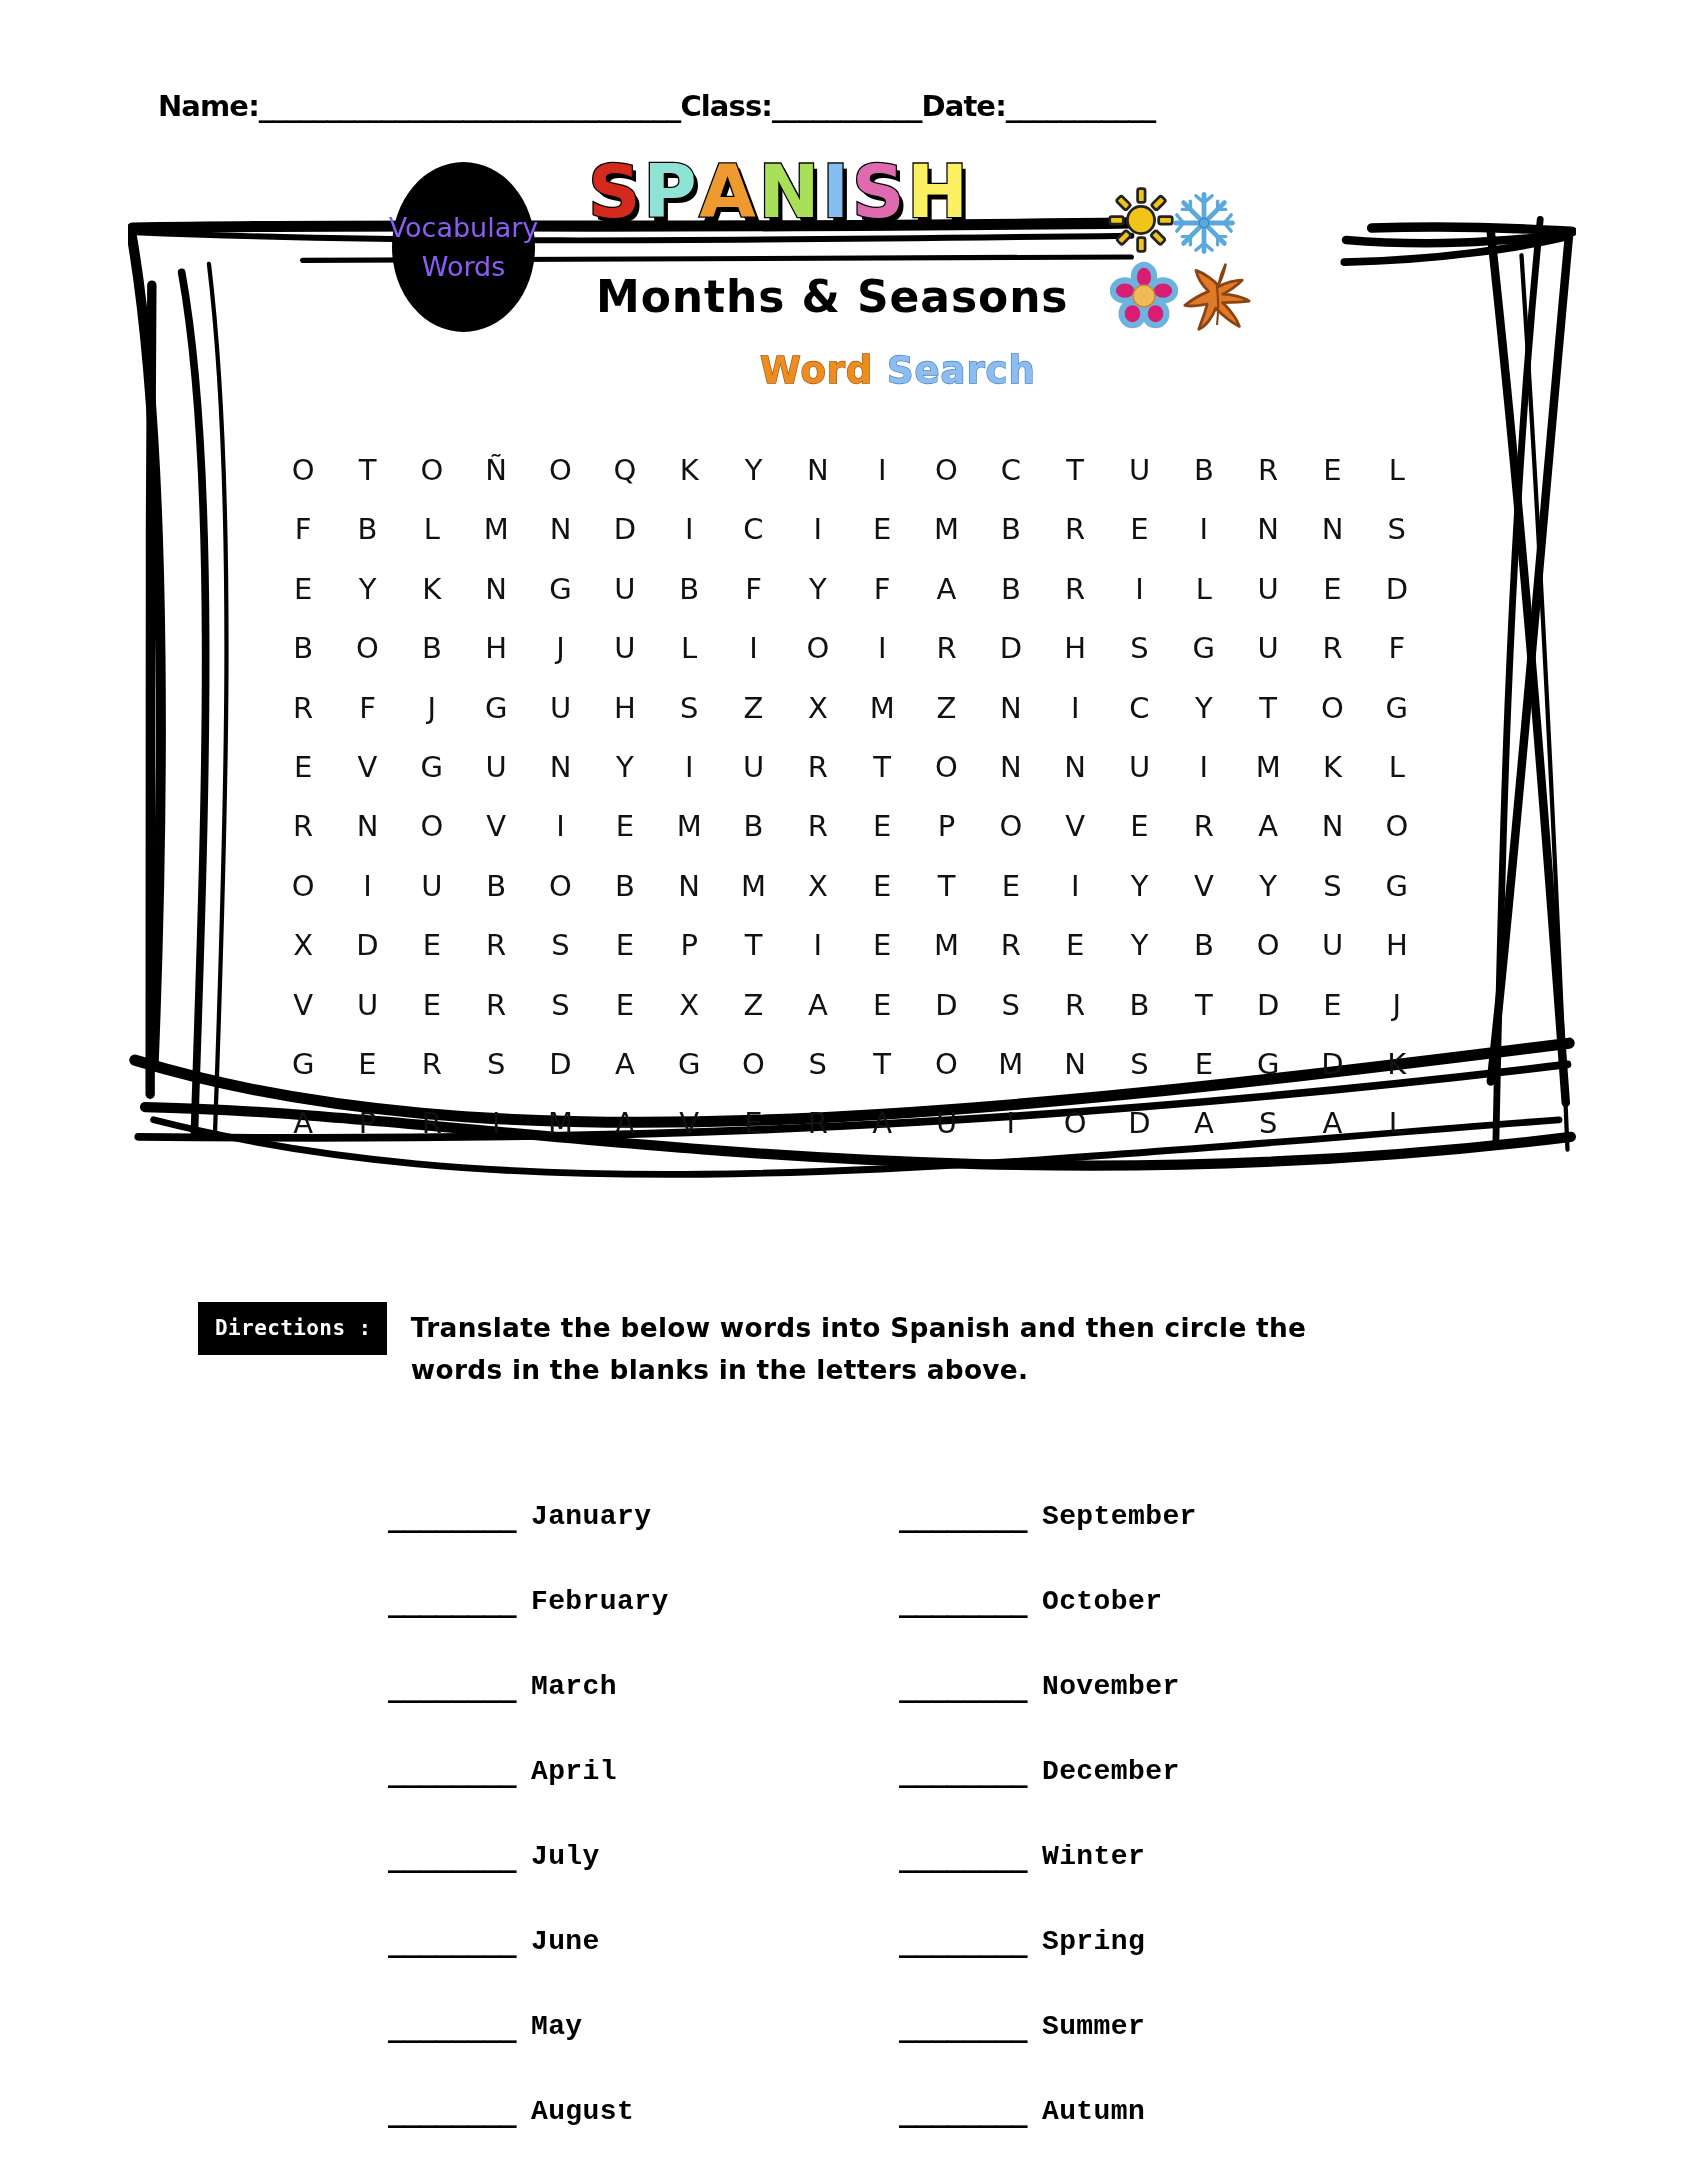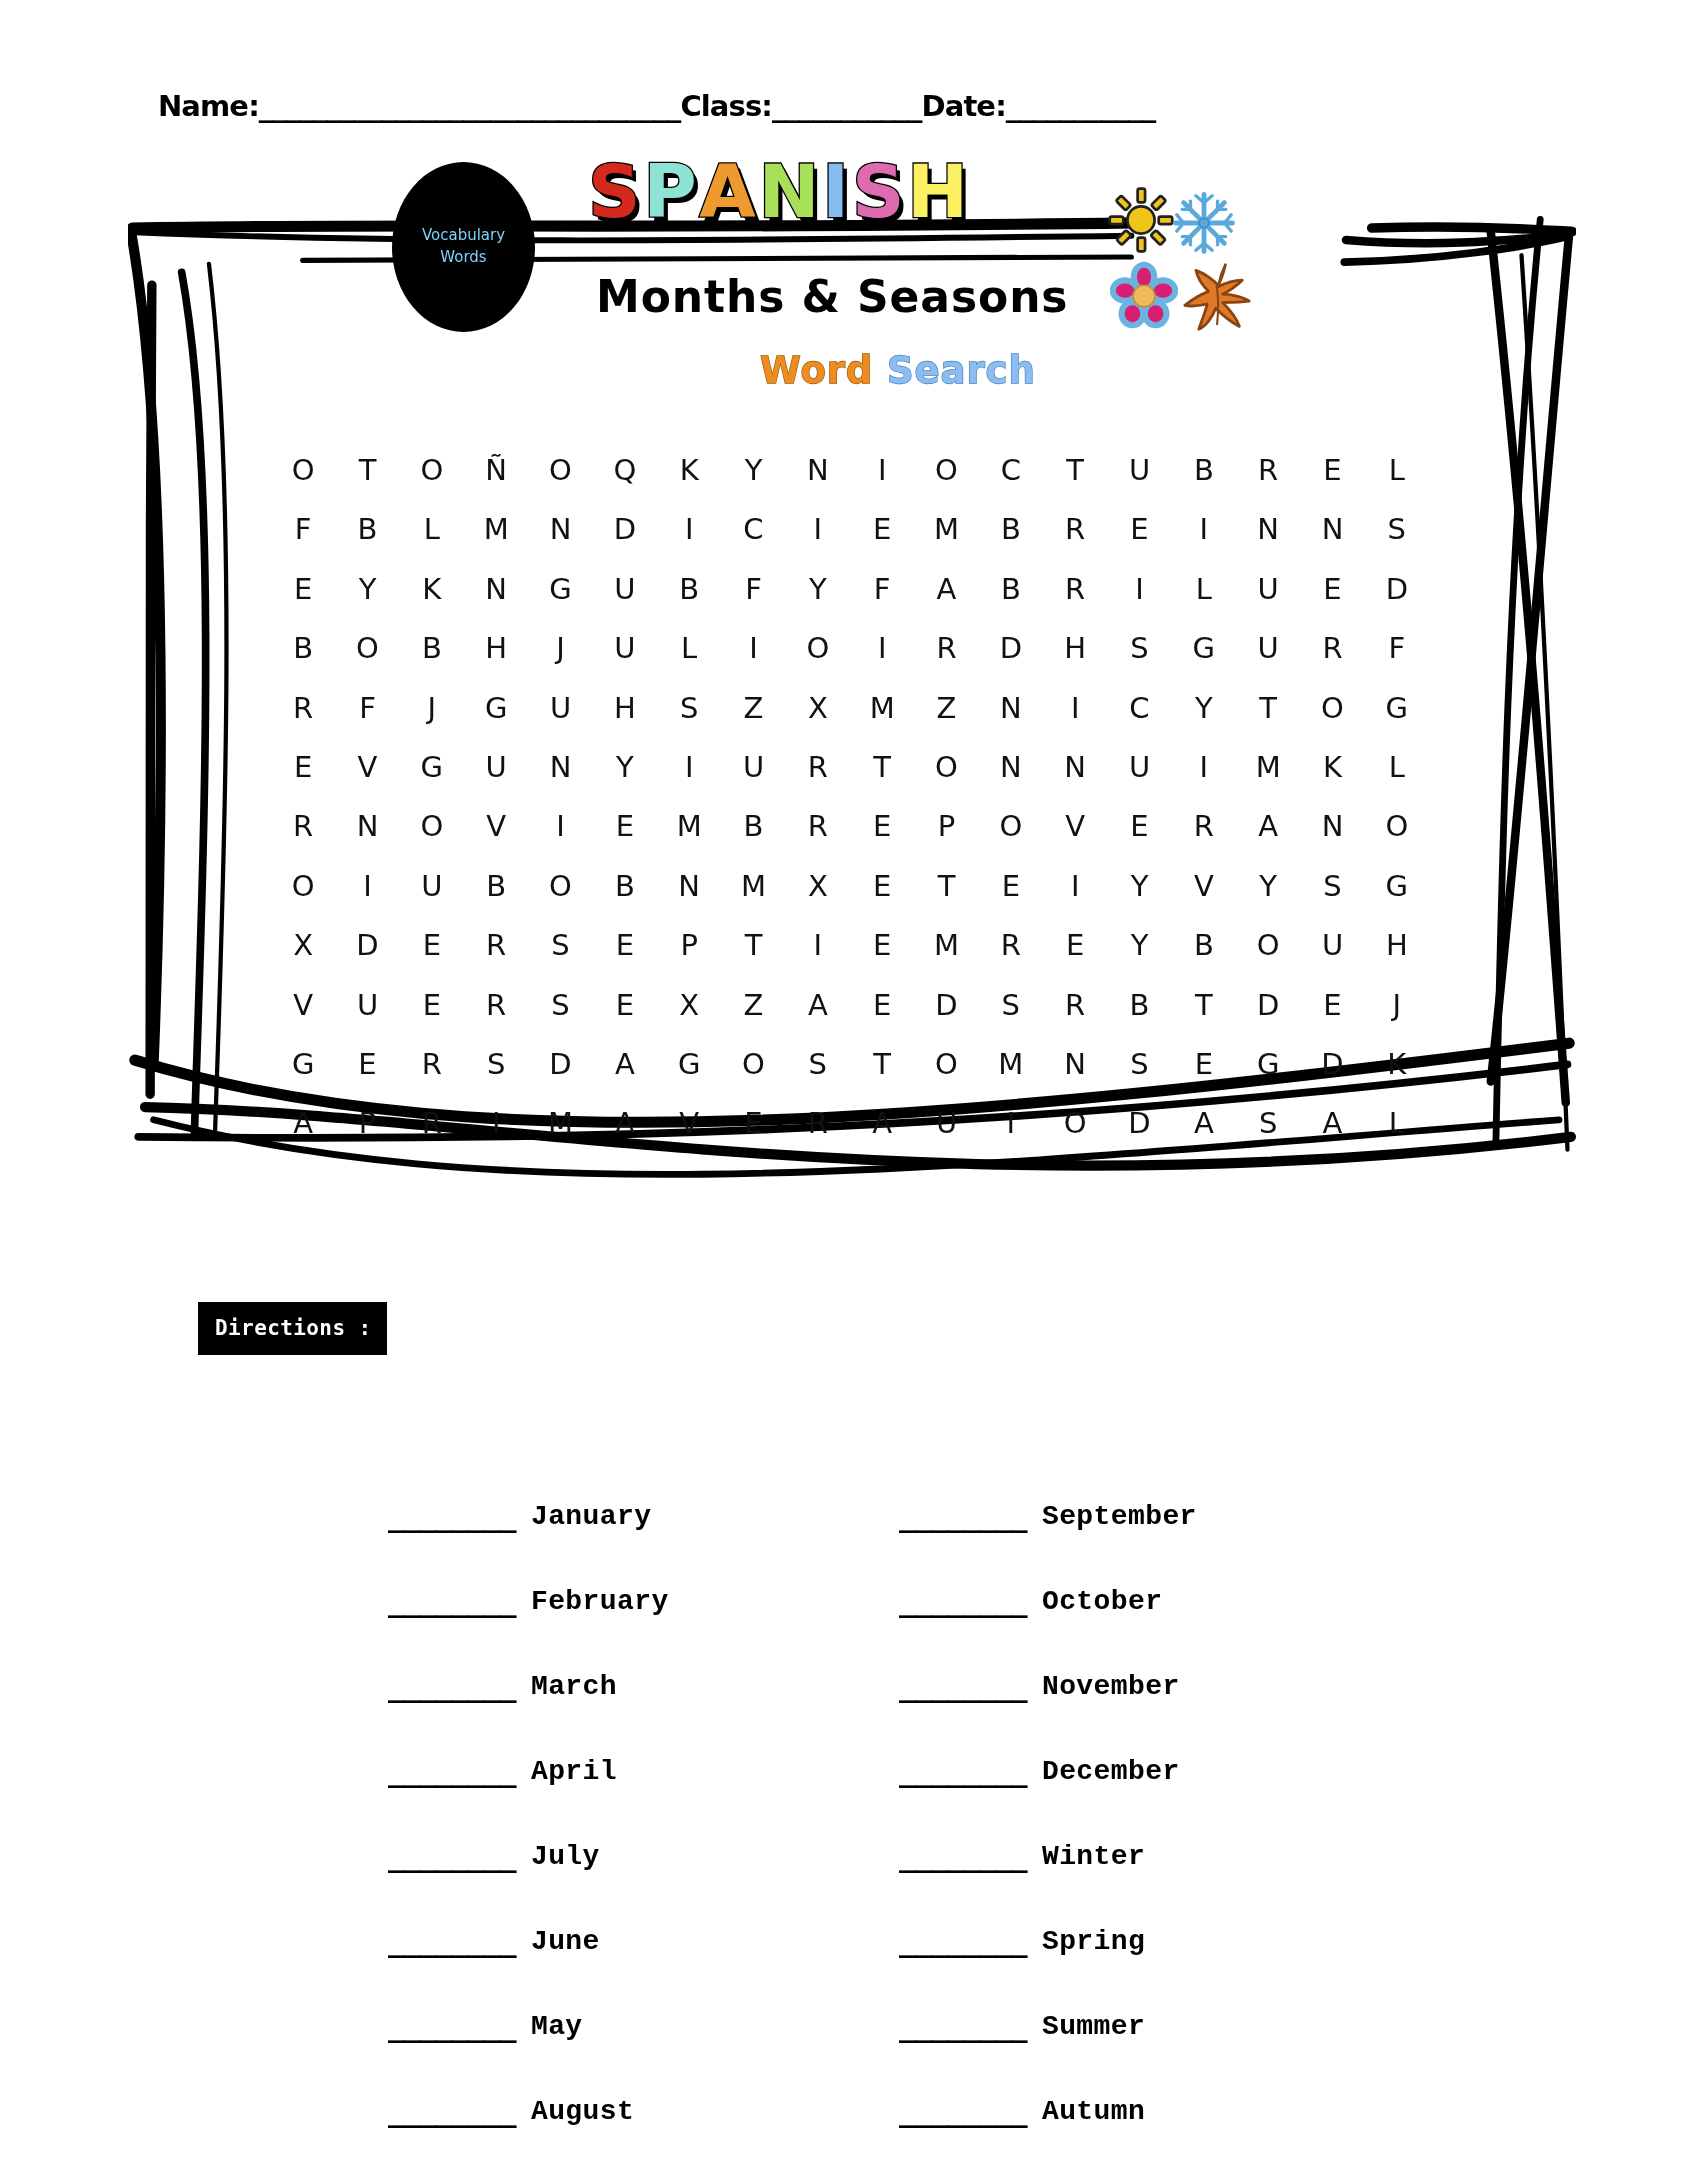--- a/index.html
+++ b/index.html
@@ -33,27 +33,27 @@
 
   
   #vocab-badge {
     position: absolute;
     left: 392px;
     top: 162px;
     width: 143px;
     height: 170px;
     border-radius: 50%;
     background: #000000;
-    color: #7dd3fc;
+    color: #8b5cf6;
     display: flex;
     flex-direction: column;
     align-items: center;
     justify-content: center;
     line-height: 1.45;
-    font-size: 15px;
+    font-size: 27px;
     font-family: "DejaVu Sans", sans-serif;
     text-align: center;
   }
 
   
   #title-spanish {
     position: absolute;
     left: 588px;
     top: 155px;
     font-size: 73px;
@@ -516,20 +516,21 @@
     <div class="cell">O</div>
     <div class="cell">D</div>
     <div class="cell">A</div>
     <div class="cell">S</div>
     <div class="cell">A</div>
     <div class="cell">L</div>
   </div>
 
 <div id="directions">
   <div id="dir-label">Directions :</div>
+  <div id="dir-text">Translate the below words into Spanish and then circle the words in the blanks in the letters above.</div>
 </div>
 
 <div id="wordlist">
     <div class="wl-item">
       <span class="blank">________</span>
       <span class="wl-label">January</span>
     </div>
     <div class="wl-item">
       <span class="blank">________</span>
       <span class="wl-label">September</span>

